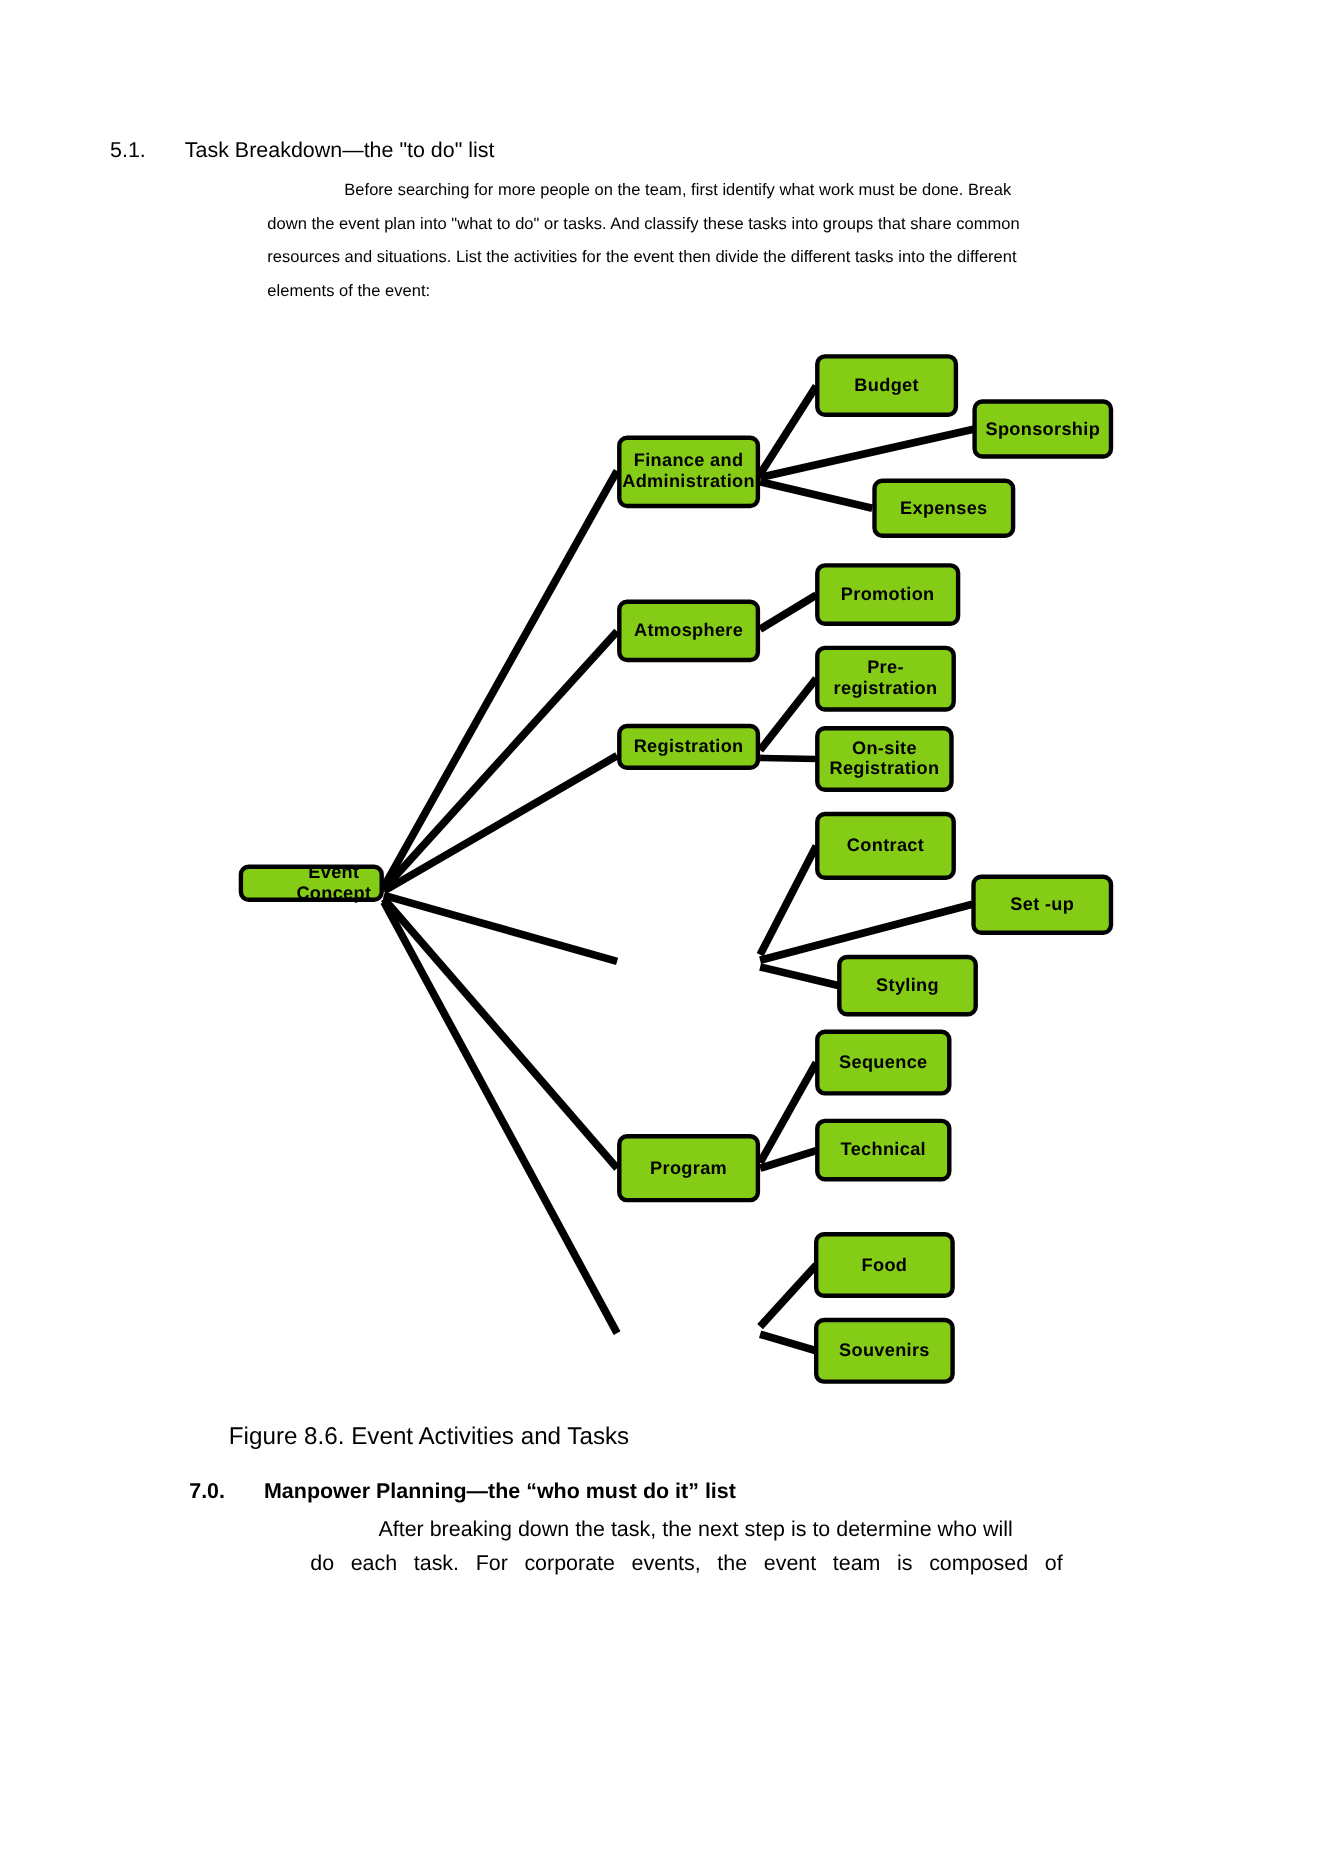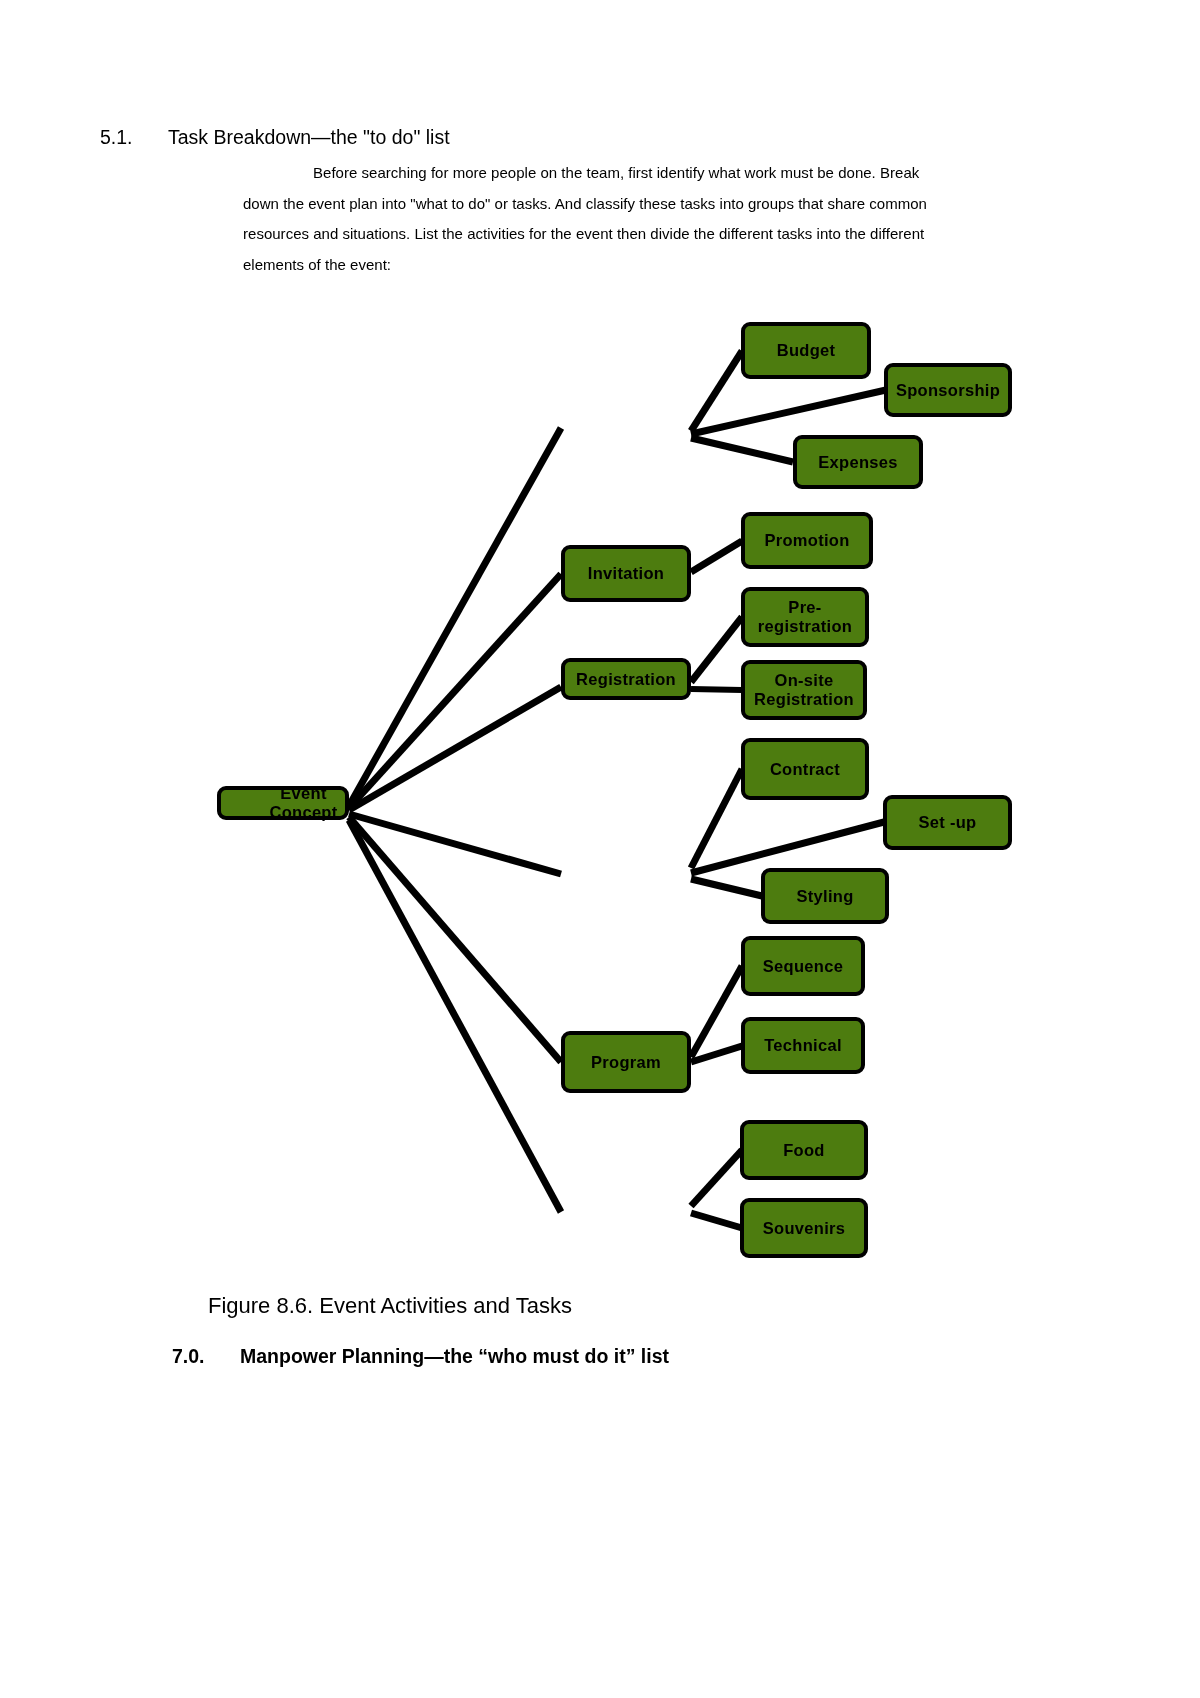--- a/index.html
+++ b/index.html
@@ -91,21 +91,21 @@
     top: 0;
     width: 1200px;
     height: 1698px;
     pointer-events: none;
   }
   .diagram svg { display: block; }
 
   .node {
     position: absolute;
     box-sizing: border-box;
-    background: #4d7c0f;
+    background: #84cc16;
     border: 4px solid #000000;
     border-radius: 9px;
     display: flex;
     align-items: center;
     justify-content: center;
     text-align: center;
     font-weight: bold;
     font-size: 16.5px;
     line-height: 19px;
     letter-spacing: 0.3px;
@@ -153,32 +153,35 @@
 
         <path d="M691 1206 L742 1150" stroke-width="7"></path>
         <path d="M691 1213 L742 1228" stroke-width="7"></path>
       </g>
     </svg>
 
     <div class="node" style="left:217px; top:786px; width:132px; height:34px;padding-left:41px;">
       <span>Event Concept</span>
     </div>
 
+    <div class="node" style="left:561px; top:396px; width:130px; height:66px;">
+      <span>Finance and Administration</span>
+    </div>
     <div class="node" style="left:741px; top:322px; width:130px; height:57px;">
       <span>Budget</span>
     </div>
     <div class="node" style="left:884px; top:363px; width:128px; height:54px;">
       <span>Sponsorship</span>
     </div>
     <div class="node" style="left:793px; top:435px; width:130px; height:54px;">
       <span>Expenses</span>
     </div>
 
     <div class="node" style="left:561px; top:545px; width:130px; height:57px;">
-      <span>Invitation</span>
+      <span>Atmosphere</span>
     </div>
     <div class="node" style="left:741px; top:512px; width:132px; height:57px;">
       <span>Promotion</span>
     </div>
 
     <div class="node" style="left:561px; top:658px; width:130px; height:42px;">
       <span>Registration</span>
     </div>
     <div class="node" style="left:741px; top:587px; width:128px; height:60px;">
       <span>Pre-registration</span>
@@ -215,14 +218,18 @@
     </div>
 
   </div>
 
   <div class="fig-caption">Figure 8.6. Event Activities and Tasks</div>
 
   <div class="h-52">
     <span class="num">7.0.</span><span>Manpower Planning—the “who must do it” list</span>
   </div>
 
+  <div class="para-52">
+    <span>After breaking down the task, the next step is to determine who will</span>
+    <span class="l2">do each task. For corporate events, the event team is composed of</span>
+  </div>
 
 </div>
 
 </body></html>

